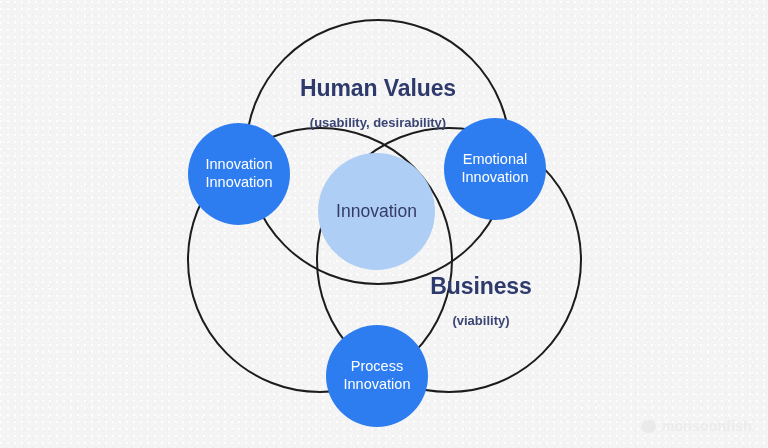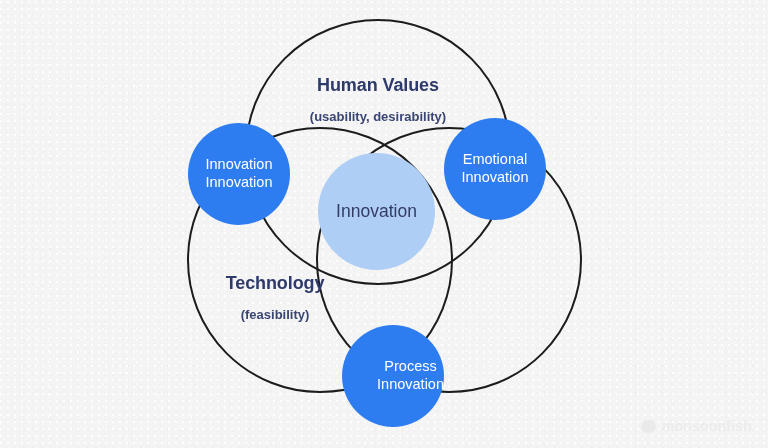--- a/index.html
+++ b/index.html
@@ -41,21 +41,21 @@
   
   .region-label {
     position: absolute;
     text-align: center;
     color: #303a66;
     line-height: 1.08;
     white-space: nowrap;
     user-select: none;
   }
   .region-title {
-    font-size: 18px;
+    font-size: 23px;
     font-weight: 700;
     letter-spacing: -0.1px;
     color: #2e3a6b;
   }
   .region-sub {
     font-size: 13px;
     font-weight: 700;
     color: #3a4574;
     margin-top: 15px;
   }
@@ -124,25 +124,25 @@
 
   <div class="venn-ring" style="left:187px; top:127px; width:266px; height:266px;"></div>
 
   <div class="venn-ring" style="left:316px; top:127px; width:266px; height:266px;"></div>
 
   <div class="region-label" style="left:378px; top:76px; transform:translateX(-50%);">
     <div class="region-title">Human Values</div>
     <div class="region-sub">(usability, desirability)</div>
   </div>
 
-  <div class="region-label" style="left:275px; top:274px; transform:translateX(-50%);">
-    <div class="region-title">Technology</div>
-    <div class="region-sub">(feasibility)</div>
+
+  <div class="region-label" style="left:481px; top:274px; transform:translateX(-50%);">
+    <div class="region-title">Business</div>
+    <div class="region-sub">(viability)</div>
   </div>
-
 
   <div class="node node-center" style="left:318px; top:153px; width:117px; height:117px;">
     <div class="node-label">
       <span>Innovation</span>
     </div>
   </div>
 
   <div class="node node-accent" style="left:188px; top:123px; width:102px; height:102px;">
     <div class="node-label">
       <span>Innovation</span><br>
@@ -150,21 +150,21 @@
     </div>
   </div>
 
   <div class="node node-accent" style="left:444px; top:118px; width:102px; height:102px;">
     <div class="node-label">
       <span>Emotional</span><br>
       <span>Innovation</span>
     </div>
   </div>
 
-  <div class="node node-accent" style="left:342px; top:325px; width:102px; height:102px;justify-content:flex-end;">
+  <div class="node node-accent" style="left:326px; top:325px; width:102px; height:102px;">
     <div class="node-label">
       <span>Process</span><br>
       <span>Innovation</span>
     </div>
   </div>
 
   <div id="watermark">
     <span class="wm-mark"></span>
     <span class="wm-text">monsoonfish</span>
   </div>

